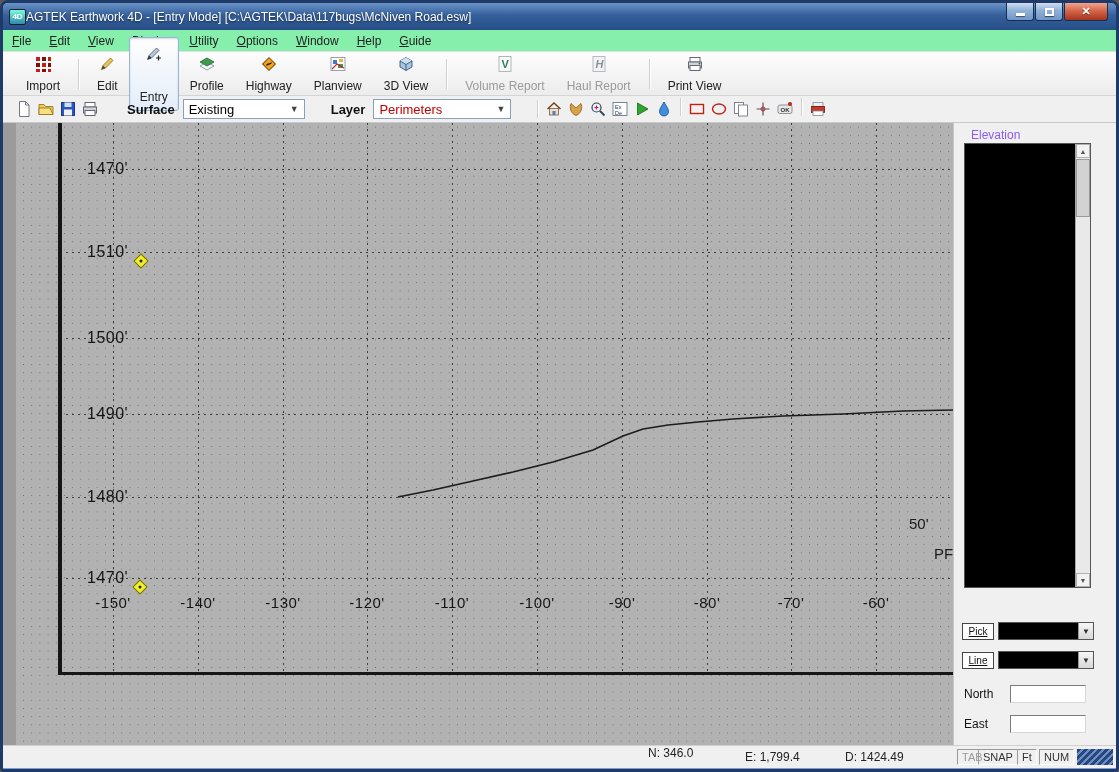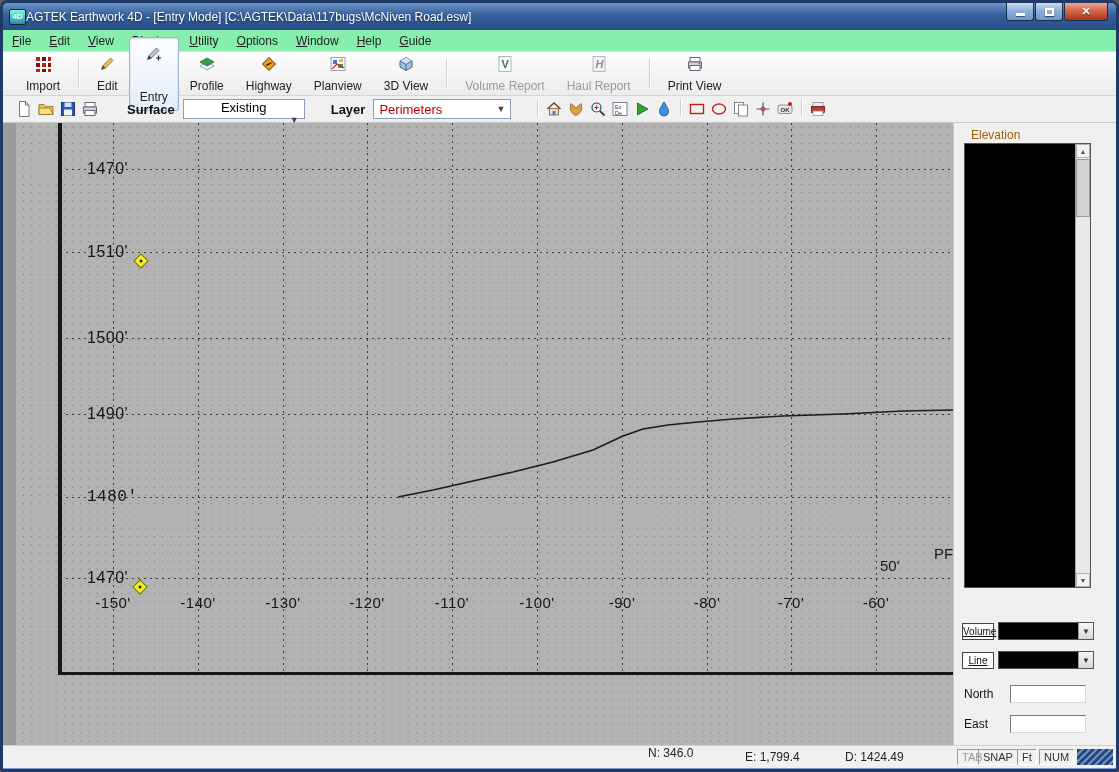--- a/index.html
+++ b/index.html
@@ -30,41 +30,41 @@
   .tb-sep{width:1px;height:30px;background:#cfcfcf;margin:0 7px;box-shadow:1px 0 0 #fff;}
   .tb-sep.small{height:18px;margin:0 5px;}
   .icon{display:inline-flex;width:18px;height:18px;align-items:center;justify-content:center;}
 
   
   .toolbar-secondary{height:27px;background:#f0f0f0;border-bottom:1px solid #c8c8c8;display:flex;align-items:center;padding-left:10px;font-size:13px;}
   .mini-tool{display:inline-flex;width:22px;height:22px;align-items:center;justify-content:center;border:1px solid transparent;border-radius:2px;cursor:default;}
   .tool-label{font-weight:bold;color:#111;margin:0 8px 0 26px;}
   .combo{height:20px;background:#fff;border:1px solid #8aa0b8;display:flex;align-items:center;padding:0 5px;font-size:13px;cursor:default;}
   .combo .arrow{margin-left:auto;font-size:9px;color:#444;padding-left:6px;}
-  .combo.surface{width:122px;flex-direction:column;}
+  .combo.surface{width:122px;}
   .combo.layer{width:138px;}
 
   
   .workspace{display:flex;height:622px;}
   .canvas{position:relative;width:950px;height:622px;overflow:hidden;background-color:#b2b2b2;background-image:radial-gradient(rgba(50,50,50,.55) .7px,rgba(0,0,0,0) .9px);background-size:8.2px 8.2px;cursor:crosshair;}
   .canvas::before{content:'';position:absolute;left:0;top:0;bottom:0;width:13px;background:#9b9b9b;}
   .vgrid{position:absolute;width:1px;background:repeating-linear-gradient(to bottom,#3c3c3c 0 2px,rgba(0,0,0,0) 2px 6px);}
   .hgrid{position:absolute;left:57px;right:0;height:1px;background:repeating-linear-gradient(to right,#3c3c3c 0 2px,rgba(0,0,0,0) 2px 6px);}
   .axis-v{position:absolute;top:0;width:4px;background:#161616;}
   .axis-h{position:absolute;left:55px;right:0;height:3px;background:#161616;}
   .y-label{position:absolute;left:84px;font-size:16px;color:#151515;letter-spacing:.5px;}
   .x-label{position:absolute;transform:translateX(-50%);font-size:15px;color:#151515;letter-spacing:.5px;}
   .profile-svg{position:absolute;left:0;top:0;pointer-events:none;}
   .marker{position:absolute;width:11px;height:11px;transform:translate(-50%,-50%) rotate(45deg);background:#f2ee2e;border:1px solid #6a6a10;}
   .marker::after{content:'';position:absolute;left:3px;top:3px;width:3px;height:3px;background:#222;border-radius:50%;}
   .annot{position:absolute;font-size:15px;color:#1a1a1a;white-space:nowrap;}
 
   
   .right-panel{position:relative;flex:1;background:#f0f0f0;border-left:1px solid #c8c8c8;font-size:12px;}
-  .panel-label{position:absolute;left:17px;top:5px;color:#a16207;}
+  .panel-label{position:absolute;left:17px;top:5px;color:#8b5cf6;}
   .elev-box{position:absolute;left:10px;top:20px;width:127px;height:445px;background:#000;border:1px solid #555;display:flex;}
   .elev-scroll{margin-left:auto;width:15px;background:#e9e9e9;border-left:1px solid #aaa;position:relative;}
   .scroll-btn{position:absolute;left:0;width:14px;height:14px;background:#f2f2f2;border:1px solid #b0b0b0;font-size:7px;color:#555;display:flex;align-items:center;justify-content:center;}
   .scroll-btn.up{top:0;}
   .scroll-btn.down{bottom:0;}
   .scroll-thumb{position:absolute;left:0;top:15px;width:14px;height:58px;background:#d2d2d2;border:1px solid #9a9a9a;}
   .combo-row{position:absolute;left:8px;display:flex;align-items:center;gap:4px;}
   .mini-btn{width:32px;height:17px;background:#fdfdfd;border:1px solid #444;font-size:10px;text-decoration:underline;color:#111;cursor:default;font-family:"Liberation Sans",sans-serif;}
   .black-combo{width:96px;height:18px;background:#000;border:1px solid #555;display:flex;}
   .combo-arrow-btn{margin-left:auto;width:15px;background:linear-gradient(#f6f6f6,#d8d8d8);border-left:1px solid #999;font-size:8px;color:#333;display:flex;align-items:center;justify-content:center;}
@@ -369,46 +369,46 @@
         <div class="x-label" style="left: 873px; top: 471px;">-60'</div>
         <div class="hgrid" style="top: 46px;"></div>
         <div class="y-label" style="top: 37px;">1470'</div>
         <div class="hgrid" style="top: 129px;"></div>
         <div class="y-label" style="top: 120px;">1510'</div>
         <div class="hgrid" style="top: 215px;"></div>
         <div class="y-label" style="top: 206px;">1500'</div>
         <div class="hgrid" style="top: 291px;"></div>
         <div class="y-label" style="top: 282px;">1490'</div>
         <div class="hgrid" style="top: 374px;"></div>
-        <div class="y-label" style="top: 365px; font-family: Liberation Mono, monospace;">1480'</div>
+        <div class="y-label" style="top: 365px;">1480'</div>
         <div class="hgrid" style="top: 455px;"></div>
         <div class="y-label" style="top: 446px;">1470'</div>
         <div class="axis-v" style="left: 55px; height: 552px;"></div>
         <div class="axis-h" style="top: 549px;"></div>
         <svg width="950" height="622" class="profile-svg">
           <polyline points="395,374 430,367 470,358 510,349 550,339 590,327 620,313 640,306 665,302 695,299 730,296 780,293 840,291 900,288 950,287" fill="none" stroke="#1c1c1c" stroke-width="1.6"></polyline>
         </svg>
         <div class="marker" style="left: 138px; top: 138px;"></div>
         <div class="marker" style="left: 137px; top: 464px;"></div>
-        <div class="annot" style="left: 877px; top: 392px; margin-top: 42px;">50'</div>
+        <div class="annot" style="left: 906px; top: 392px;">50'</div>
         <div class="annot" style="left: 931px; top: 422px;">PF</div>
       </div>
 
     <div class="right-panel">
       <div class="panel-label">Elevation</div>
       <div class="elev-box">
         <div class="elev-scroll">
           <div class="scroll-btn up">▲</div>
           <div class="scroll-thumb"></div>
           <div class="scroll-btn down">▼</div>
         </div>
       </div>
 
       <div class="combo-row" style="top:499px">
-        <button class="mini-btn">Volume</button>
+        <button class="mini-btn">Pick</button>
         <span class="black-combo">
           <span class="combo-arrow-btn">▼</span>
         </span>
       </div>
       <div class="combo-row" style="top:528px">
         <button class="mini-btn">Line</button>
         <span class="black-combo">
           <span class="combo-arrow-btn">▼</span>
         </span>
       </div>

